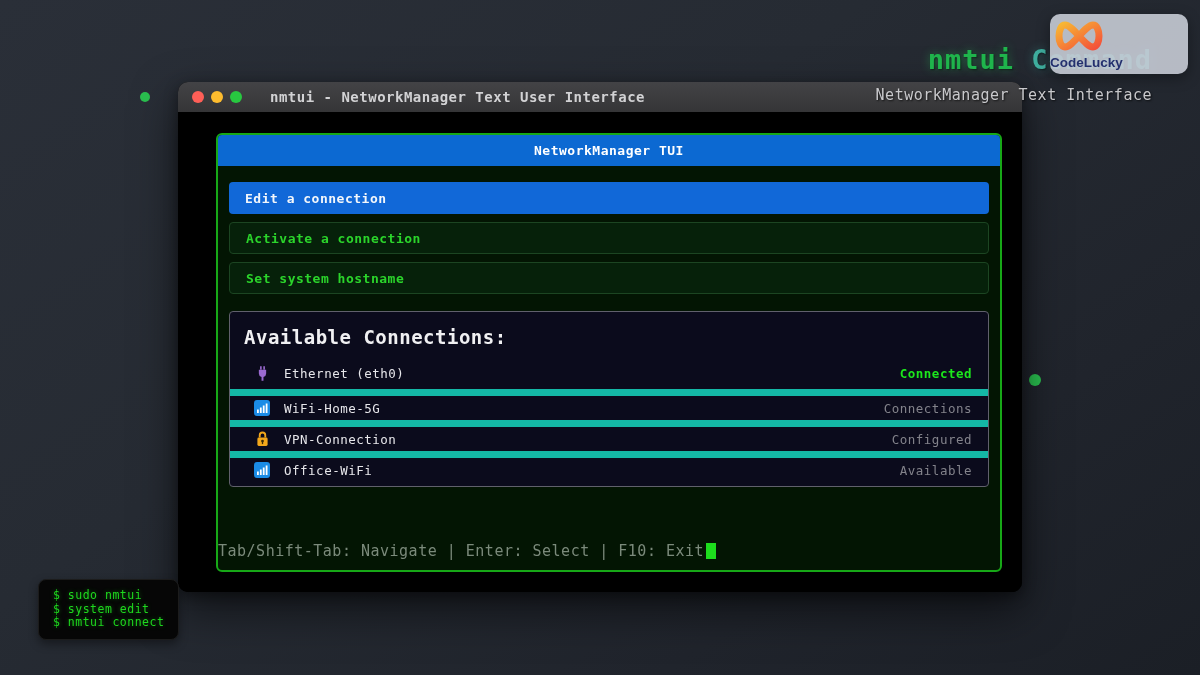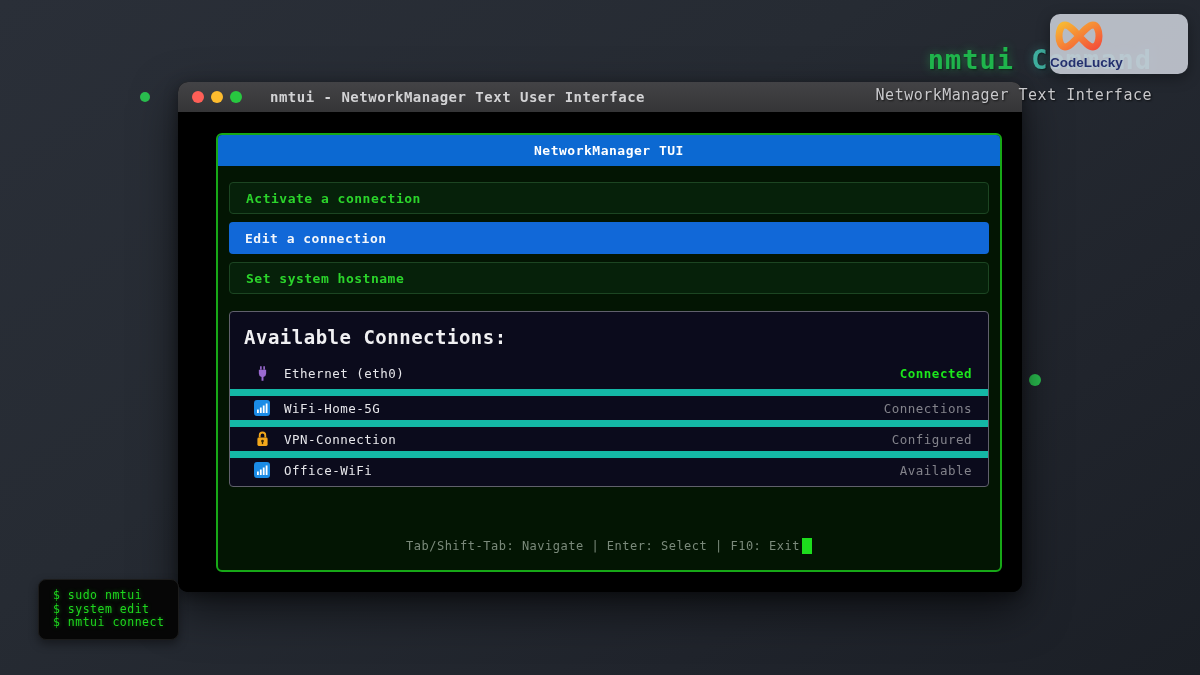--- a/index.html
+++ b/index.html
@@ -91,23 +91,23 @@
   .conn-row {
     height:31px; display:flex; align-items:center; padding:0 16px 0 24px; cursor:pointer;
   }
   .conn-row + .conn-row { border-top:7px solid #14b8a6; }
   .conn-icon { width:16px; height:16px; margin-right:14px; display:flex; align-items:center; justify-content:center; }
   .conn-name { color:#e6e6ea; font-size:12.5px; letter-spacing:.5px; }
   .conn-status { margin-left:auto; font-size:12.5px; letter-spacing:.5px; }
 
   
   .statusbar {
-    position:absolute; left:0; right:0; bottom:16px;
-    display:flex; align-items:center; justify-content:center;
-    font-size:12px; color:#7b8a7b; letter-spacing:.5px;
+    position:absolute; left:0; right:0; bottom:10px;
+    display:flex; align-items:center; 
+    font-size:15px; color:#7b8a7b; letter-spacing:.5px;
   }
   .cursor-block { width:10px; height:16px; background:#1ddd1d; margin-left:2px; }
 
   
   .cmd-box {
     position:absolute; left:38px; top:579px; z-index:25;
     background:#060606; border:1px solid #1c1c1c; border-radius:8px;
     padding:9px 14px 9px 14px; box-shadow:0 4px 10px rgba(0,0,0,.4);
   }
   .cmd-line {
@@ -153,25 +153,25 @@
       <span class="titlebar-title">nmtui - NetworkManager Text User Interface</span>
     </div>
 
     <div class="term-body">
       <div class="tui">
 
         <div class="tui-header">NetworkManager TUI</div>
 
         <div class="tui-content">
 
+          <div class="menu-item selected">
+            <span>Edit a connection</span>
+          </div>
           <div class="menu-item normal">
             <span>Activate a connection</span>
-          </div>
-          <div class="menu-item selected">
-            <span>Edit a connection</span>
           </div>
           <div class="menu-item normal">
             <span>Set system hostname</span>
           </div>
 
           <div class="panel">
             <div class="panel-header">Available Connections:</div>
 
             <div class="conn-row">
               <span class="conn-icon">

